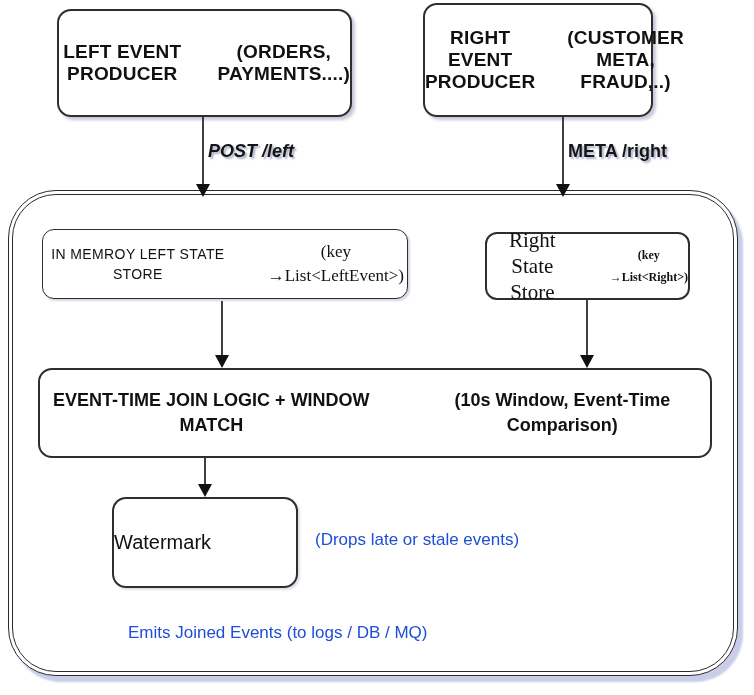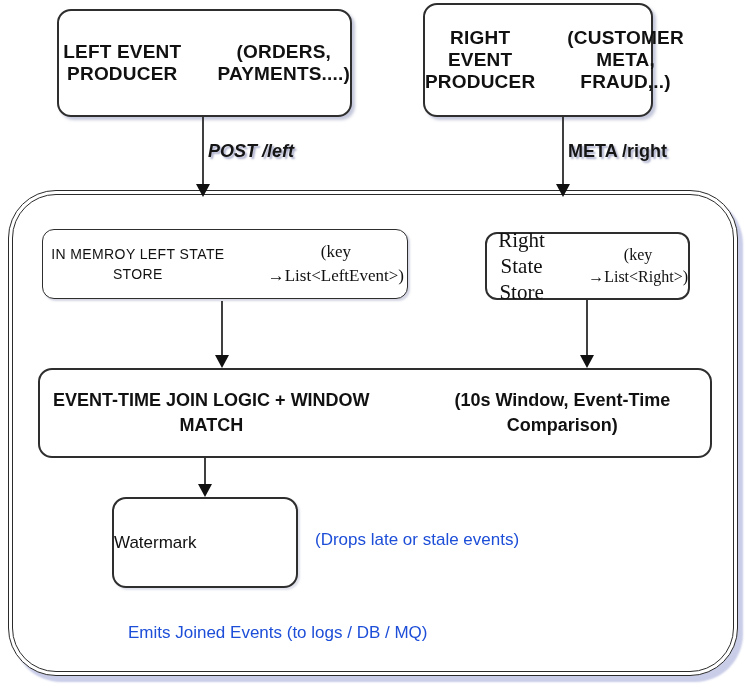--- a/index.html
+++ b/index.html
@@ -75,34 +75,35 @@
     left: 485px; top: 232px; width: 205px; height: 68px;
     border-width: 2px; border-radius: 12px;
   }
   #right-store .store-line1 {
     font-family: "Liberation Serif", serif;
     font-size: 21px;
     line-height: 26px;
   }
   #right-store .store-line2 {
     font-family: "Liberation Serif", serif;
-    font-size: 16px;
+    font-size: 12px;
     line-height: 22px;
+    font-weight: bold;
   }
   #join-box {
     left: 38px; top: 368px; width: 674px; height: 90px;
     border-width: 2px; border-radius: 14px;
     font-size: 18px;
     line-height: 25px;
     font-weight: bold;
   }
   #watermark-box {
     left: 112px; top: 497px; width: 186px; height: 91px;
     border-width: 2px; border-radius: 14px;
-    font-size: 17px;
+    font-size: 20px;
     box-shadow: 2px 2px 2px rgba(160,165,195,0.35);
   }
   .free-text {
     position: absolute;
     font-size: 17px;
     color: #1d4ed8;
     white-space: nowrap;
   }
   #arrow-layer {
     position: absolute;

